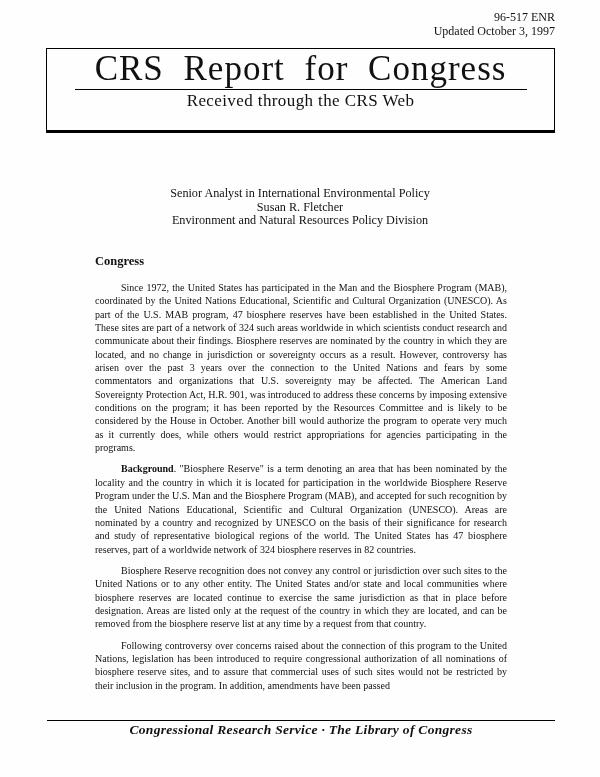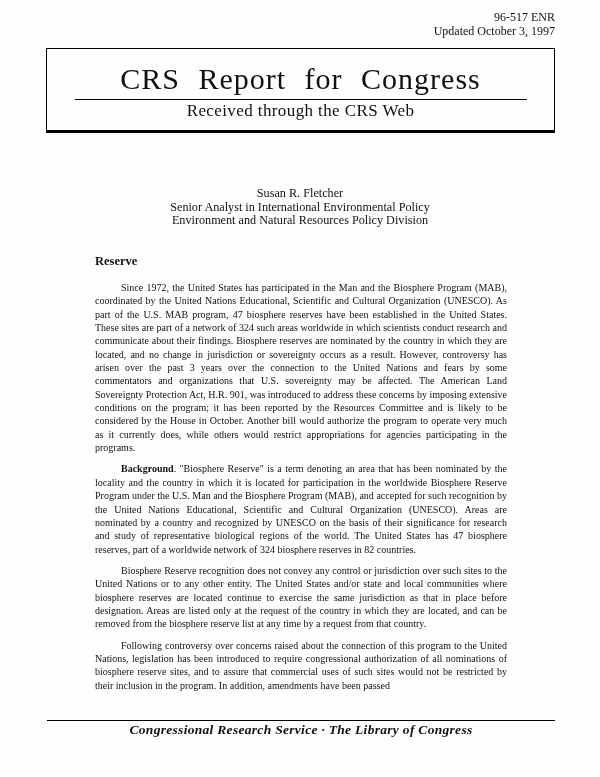--- a/index.html
+++ b/index.html
@@ -26,22 +26,22 @@
     position: absolute;
     left: 46px;
     top: 48px;
     width: 509px;
     height: 85px;
     border: 1.5px solid #000;
     border-bottom: 3px solid #000;
     text-align: center;
   }
   .banner-title {
-    margin-top: 11px;
-    font-size: 30px;
+    margin-top: 1px;
+    font-size: 35px;
     line-height: 38px;
     letter-spacing: 1px;
     word-spacing: 10px;
     white-space: nowrap;
   }
   .banner-rule {
     width: 452px;
     margin: 1px auto 0 auto;
     border-top: 1.5px solid #000;
     height: 0;
@@ -117,27 +117,27 @@
   </div>
 
   <div class="banner">
     <div class="banner-title">CRS Report for Congress</div>
     <div class="banner-rule"></div>
     <div class="banner-subtitle">Received through the CRS Web</div>
   </div>
 
 
   <div class="author-block">
+    <div>Senior Analyst in International Environmental Policy</div>
     <div>Susan R. Fletcher</div>
-    <div>Senior Analyst in International Environmental Policy</div>
     <div>Environment and Natural Resources Policy Division</div>
   </div>
 
   <div class="content">
-    <div class="summary-heading">Reserve</div>
+    <div class="summary-heading">Congress</div>
 
     <p class="para"><span>Since 1972, the United States has participated in the Man and the Biosphere Program (MAB), coordinated by the United Nations Educational, Scientific and Cultural Organization (UNESCO). As part of the U.S. MAB program, 47 biosphere reserves have been established in the United States. These sites are part of a network of 324 such areas worldwide in which scientists conduct research and communicate about their findings. Biosphere reserves are nominated by the country in which they are located, and no change in jurisdiction or sovereignty occurs as a result. However, controversy has arisen over the past 3 years over the connection to the United Nations and fears by some commentators and organizations that U.S. sovereignty may be affected. The American Land Sovereignty Protection Act, H.R. 901, was introduced to address these concerns by imposing extensive conditions on the program; it has been reported by the Resources Committee and is likely to be considered by the House in October. Another bill would authorize the program to operate very much as it currently does, while others would restrict appropriations for agencies participating in the programs.</span></p>
 
     <p class="para"><span class="lead">Background</span><span>. "Biosphere Reserve" is a term denoting an area that has been nominated by the locality and the country in which it is located for participation in the worldwide Biosphere Reserve Program under the U.S. Man and the Biosphere Program (MAB), and accepted for such recognition by the United Nations Educational, Scientific and Cultural Organization (UNESCO). Areas are nominated by a country and recognized by UNESCO on the basis of their significance for research and study of representative biological regions of the world. The United States has 47 biosphere reserves, part of a worldwide network of 324 biosphere reserves in 82 countries.</span></p>
 
     <p class="para"><span>Biosphere Reserve recognition does not convey any control or jurisdiction over such sites to the United Nations or to any other entity. The United States and/or state and local communities where biosphere reserves are located continue to exercise the same jurisdiction as that in place before designation. Areas are listed only at the request of the country in which they are located, and can be removed from the biosphere reserve list at any time by a request from that country.</span></p>
 
     <p class="para"><span>Following controversy over concerns raised about the connection of this program to the United Nations, legislation has been introduced to require congressional authorization of all nominations of biosphere reserve sites, and to assure that commercial uses of such sites would not be restricted by their inclusion in the program. In addition, amendments have been passed</span></p>
   </div>
 

